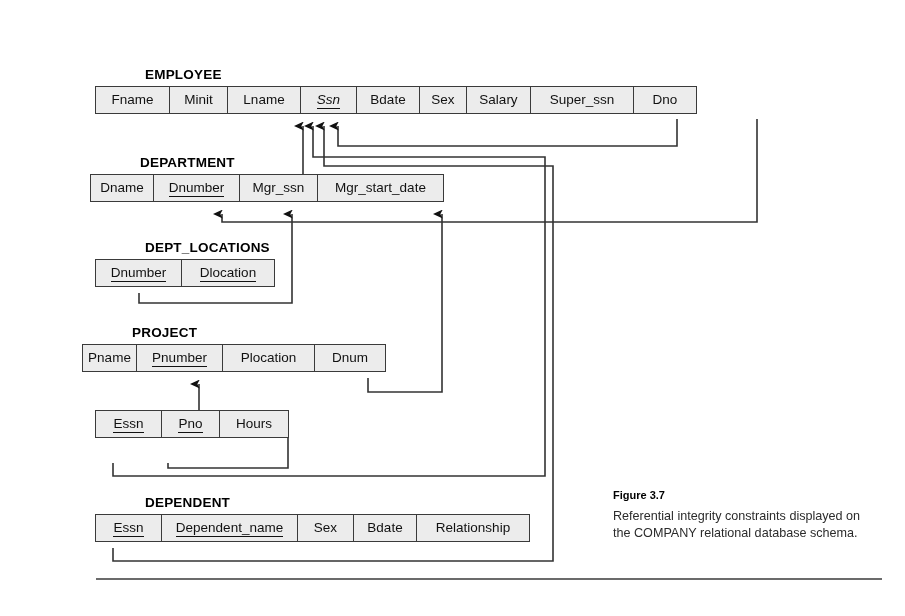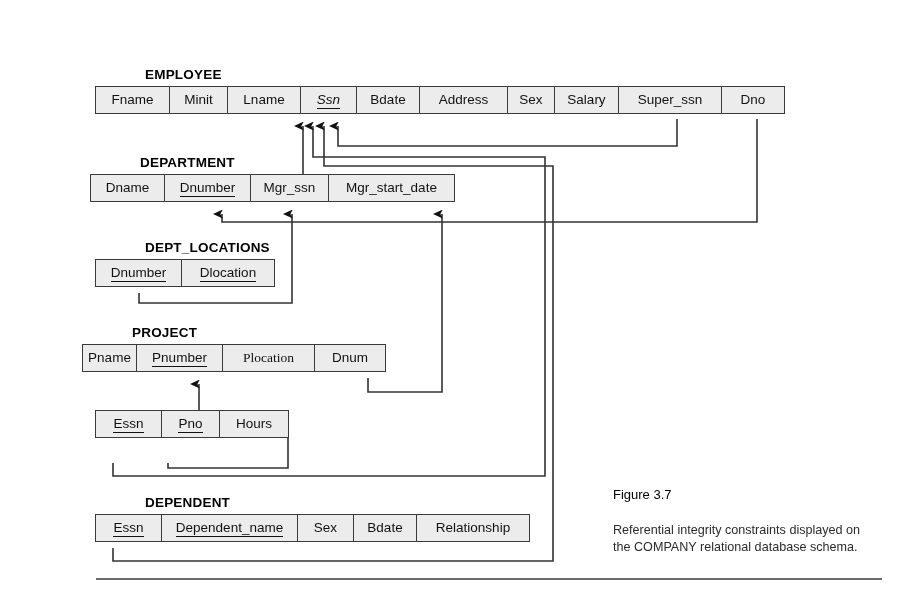--- a/index.html
+++ b/index.html
@@ -50,21 +50,21 @@
     left:0;right:0;bottom:4px;
     height:1.4px;background:#111;
   }
 
   
   #caption{
     position:absolute;z-index:4;
     left:613px;top:487px;width:260px;
     font-size:12.6px;line-height:16.4px;color:#2b2b2b;
   }
-  #caption .cap-title{font-weight:normal;color:#000;font-size:13px;display:block;margin-bottom:19px;}
+  #caption .cap-title{font-weight:bold;color:#000;font-size:11px;display:block;margin-bottom:5px;}
 
   #bottom-rule{
     position:absolute;z-index:2;
     left:96px;top:578px;width:786px;height:2.4px;
     background:#6b6b6b;
   }
 </style>
 </head>
 <body>
 
@@ -98,49 +98,48 @@
 
   <div id="relations-layer">
       <div class="relation" style="left: 95px; top: 67px;">
         <div class="rel-title">EMPLOYEE</div>
         <div class="rel-table">
           <div class="attr" style="width: 74px;"><span class="lbl">Fname</span></div>
           <div class="attr" style="width: 58px;"><span class="lbl">Minit</span></div>
           <div class="attr" style="width: 73px;"><span class="lbl">Lname</span></div>
           <div class="attr pk" style="width: 56px; font-style: italic;"><span class="lbl">Ssn</span></div>
           <div class="attr" style="width: 63px;"><span class="lbl">Bdate</span></div>
-          <div class="attr" style="width: 88px;"><span class="lbl">Address</span></div>
           <div class="attr" style="width: 47px;"><span class="lbl">Sex</span></div>
           <div class="attr" style="width: 64px;"><span class="lbl">Salary</span></div>
           <div class="attr" style="width: 103px;"><span class="lbl">Super_ssn</span></div>
           <div class="attr" style="width: 62px;"><span class="lbl">Dno</span></div>
         </div>
       </div>
       <div class="relation" style="left: 90px; top: 155px;">
         <div class="rel-title">DEPARTMENT</div>
         <div class="rel-table">
-          <div class="attr" style="width: 74px;"><span class="lbl">Dname</span></div>
+          <div class="attr" style="width: 63px;"><span class="lbl">Dname</span></div>
           <div class="attr pk" style="width: 86px;"><span class="lbl">Dnumber</span></div>
           <div class="attr" style="width: 78px;"><span class="lbl">Mgr_ssn</span></div>
           <div class="attr" style="width: 125px;"><span class="lbl">Mgr_start_date</span></div>
         </div>
       </div>
       <div class="relation" style="left: 95px; top: 240px;">
         <div class="rel-title">DEPT_LOCATIONS</div>
         <div class="rel-table">
           <div class="attr pk" style="width: 86px;"><span class="lbl">Dnumber</span></div>
           <div class="attr pk" style="width: 92px;"><span class="lbl">Dlocation</span></div>
         </div>
       </div>
       <div class="relation" style="left: 82px; top: 325px;">
         <div class="rel-title">PROJECT</div>
         <div class="rel-table">
           <div class="attr" style="width: 54px;"><span class="lbl">Pname</span></div>
           <div class="attr pk" style="width: 86px;"><span class="lbl">Pnumber</span></div>
-          <div class="attr" style="width: 92px; font-family: Liberation Serif, serif;"><span class="lbl">Plocation</span></div>
+          <div class="attr" style="width: 92px;"><span class="lbl">Plocation</span></div>
           <div class="attr" style="width: 70px;"><span class="lbl">Dnum</span></div>
         </div>
       </div>
       <div class="relation" style="left: 95px; top: 410px;">
         <div class="rel-table">
           <div class="attr pk" style="width: 66px;"><span class="lbl">Essn</span></div>
           <div class="attr pk" style="width: 58px;"><span class="lbl">Pno</span></div>
           <div class="attr" style="width: 68px;"><span class="lbl">Hours</span></div>
         </div>
       </div>

